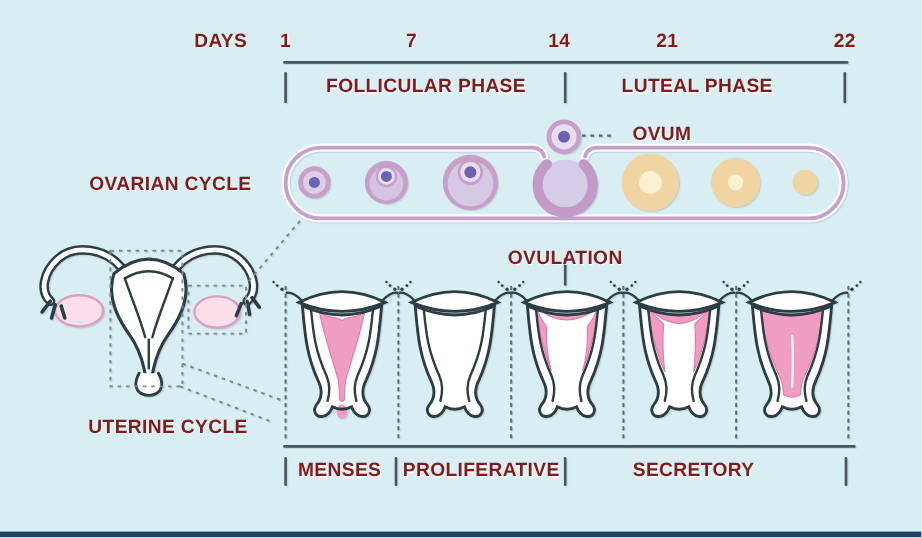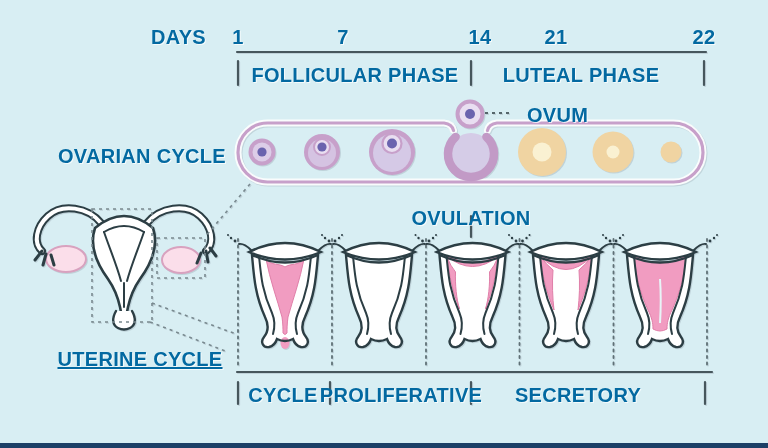--- a/index.html
+++ b/index.html
@@ -1,19 +1,19 @@
 <!DOCTYPE html>
 <html><head>
 <meta charset="utf-8">
 <style>
   html,body{margin:0;padding:0;background:#d8eef3;}
   .stage{position:relative;width:768px;height:448px;background:#d8eef3;overflow:hidden;
          font-family:"Liberation Sans",sans-serif;}
   .gfx{position:absolute;left:0;top:0;filter:drop-shadow(1px 1.5px 0 rgba(150,165,175,.38));}
-  .lbl{position:absolute;color:#0369a1;font-weight:700;font-size:20px;letter-spacing:.3px;
+  .lbl{position:absolute;color:#7f1d1d;font-weight:700;font-size:16px;letter-spacing:.3px;
        white-space:nowrap;line-height:1;text-shadow:1px 1px 0 rgba(255,255,255,.75);}
   .ctr{transform:translateX(-50%);}
   .rt{transform:translateX(-100%);}
   .bottom-bar{position:absolute;left:0;bottom:0;width:768px;height:5px;background:#1c3f66;}
 </style>
 </head>
 <body>
 
 <div class="stage">
 
@@ -167,30 +167,30 @@
         <path d="M250 184 L205 237"></path>
         <path d="M152 303 L236 334"></path>
         <path d="M150 322 L228 352"></path>
       </g>
     </g>
   </svg>
 
   <div class="lbl rt" style="left:206px;top:27px;">DAYS</div>
   <div class="lbl ctr" style="left:238px;top:27px;">1</div>
   <div class="lbl ctr" style="left:343px;top:27px;">7</div>
-  <div class="lbl ctr" style="left:466px;top:27px;margin-left:14px;">14</div>
+  <div class="lbl ctr" style="left:466px;top:27px;">14</div>
   <div class="lbl ctr" style="left:556px;top:27px;">21</div>
   <div class="lbl ctr" style="left:704px;top:27px;">22</div>
 
   <div class="lbl ctr" style="left:355px;top:65px;">FOLLICULAR PHASE</div>
   <div class="lbl ctr" style="left:581px;top:65px;">LUTEAL PHASE</div>
 
   <div class="lbl" style="left:515px;top:105px;margin-left:12px;">OVUM</div>
   <div class="lbl ctr" style="left:142px;top:146px;">OVARIAN CYCLE</div>
   <div class="lbl ctr" style="left:471px;top:208px;">OVULATION</div>
-  <div class="lbl ctr" style="left:140px;top:349px;text-decoration:underline;">UTERINE CYCLE</div>
+  <div class="lbl ctr" style="left:140px;top:349px;">UTERINE CYCLE</div>
 
-  <div class="lbl ctr" style="left:283px;top:385px;">CYCLE</div>
+  <div class="lbl ctr" style="left:283px;top:385px;">MENSES</div>
   <div class="lbl ctr" style="left:578px;top:385px;">SECRETORY</div>
   <div class="lbl ctr" style="left:401px;top:385px;">PROLIFERATIVE</div>
 
   <div class="bottom-bar"></div>
 </div>
 
 </body></html>

